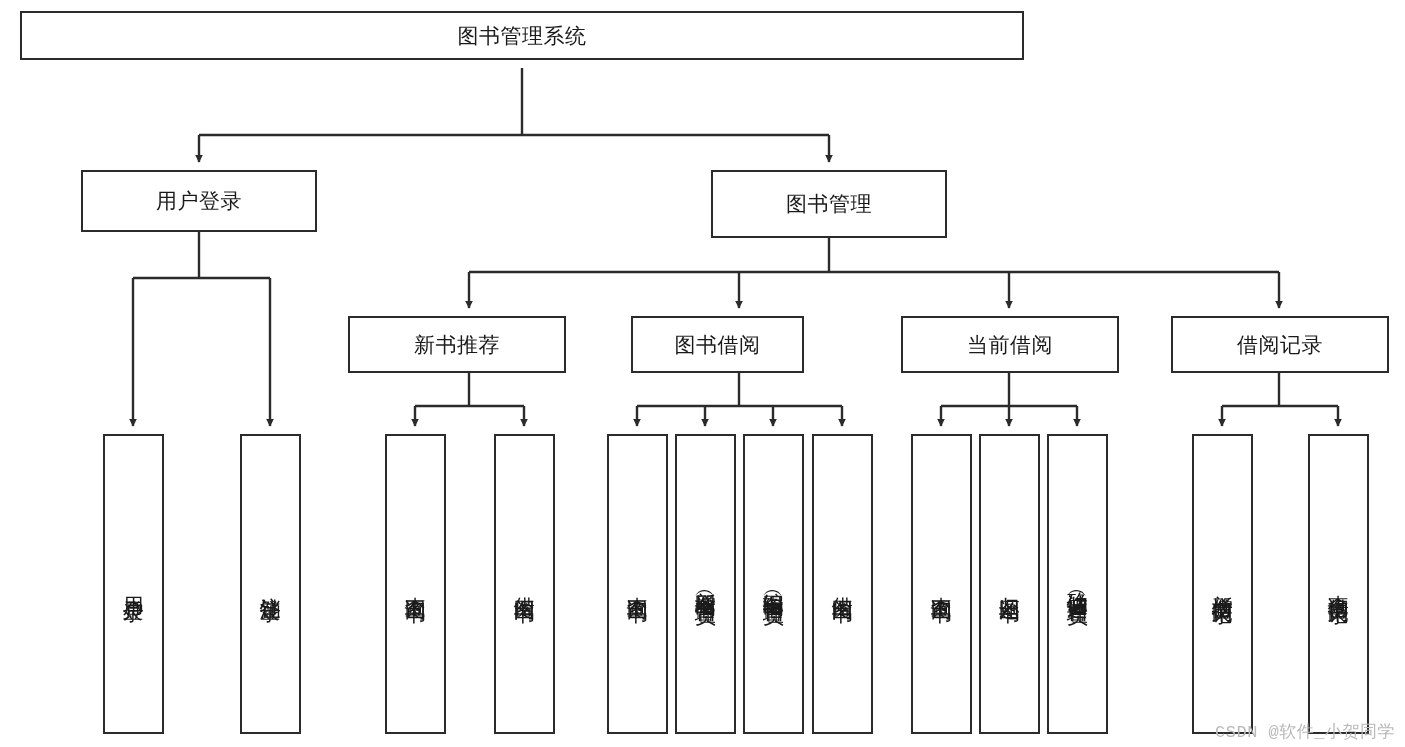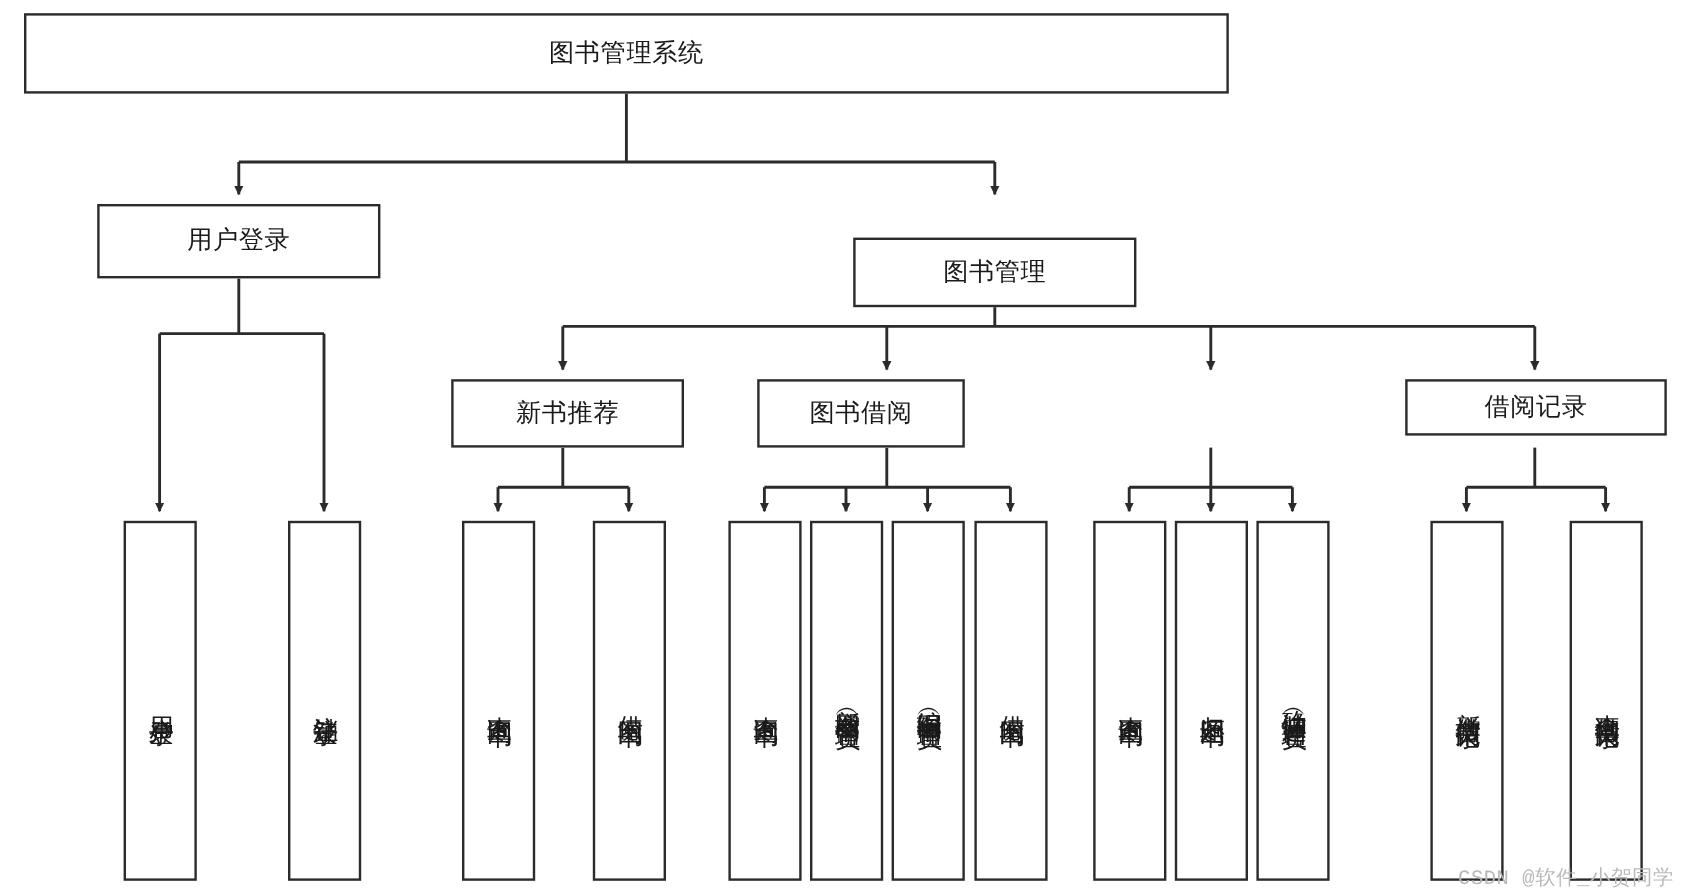--- a/index.html
+++ b/index.html
@@ -110,38 +110,41 @@
       <path d="M1009,406 L1009,426" marker-end="url(#arrowhead)"></path>
       <path d="M1077,406 L1077,426" marker-end="url(#arrowhead)"></path>
 
       <path d="M1279,373 L1279,406"></path>
       <path d="M1222,406 L1338,406"></path>
       <path d="M1222,406 L1222,426" marker-end="url(#arrowhead)"></path>
       <path d="M1338,406 L1338,426" marker-end="url(#arrowhead)"></path>
     </g>
   </svg>
 
-  <div class="node-box node-h" style="left:20px; top:11px; width:1004px; height:67px;">
+  <div class="node-box node-h" style="left:20px; top:11px; width:1004px; height:49px;">
     <span class="node-label">图书管理系统</span>
   </div>
 
   <div class="node-box node-h" style="left:81px; top:170px; width:236px; height:62px;">
     <span class="node-label">用户登录</span>
   </div>
-  <div class="node-box node-h" style="left:711px; top:170px; width:236px; height:58px;margin-top:28px;">
+  <div class="node-box node-h" style="left:711px; top:170px; width:236px; height:68px;">
     <span class="node-label">图书管理</span>
   </div>
 
-  <div class="node-box node-h" style="left:376px; top:316px; width:194px; height:57px;">
+  <div class="node-box node-h" style="left:348px; top:316px; width:218px; height:57px;">
     <span class="node-label">新书推荐</span>
   </div>
   <div class="node-box node-h" style="left:631px; top:316px; width:173px; height:57px;">
     <span class="node-label">图书借阅</span>
   </div>
-  <div class="node-box node-h" style="left:1171px; top:316px; width:218px; height:47px;">
+  <div class="node-box node-h" style="left:901px; top:316px; width:218px; height:57px;">
+    <span class="node-label">当前借阅</span>
+  </div>
+  <div class="node-box node-h" style="left:1171px; top:316px; width:218px; height:57px;">
     <span class="node-label">借阅记录</span>
   </div>
 
   <div class="node-box node-v" style="left:103px; top:434px; width:61px; height:300px;">
     <span class="node-label">用户登录</span>
   </div>
   <div class="node-box node-v" style="left:240px; top:434px; width:61px; height:300px;">
     <span class="node-label">注销登录</span>
   </div>
 

